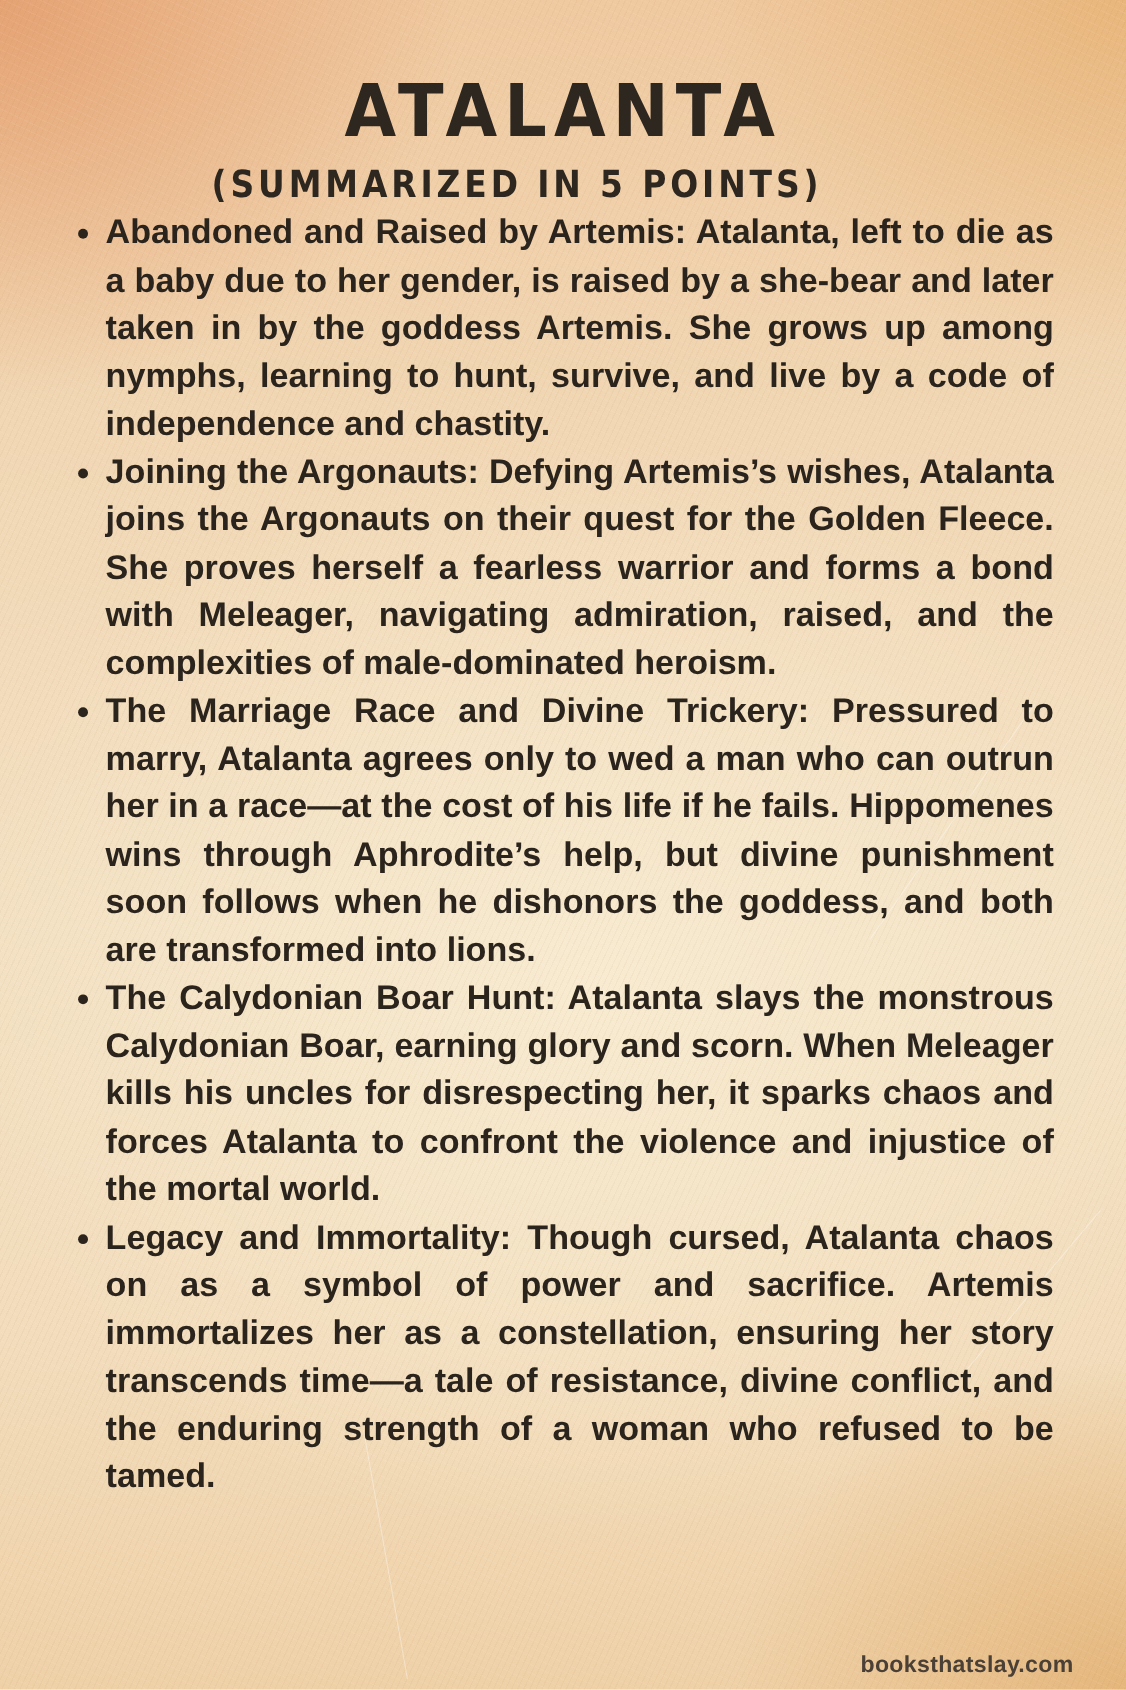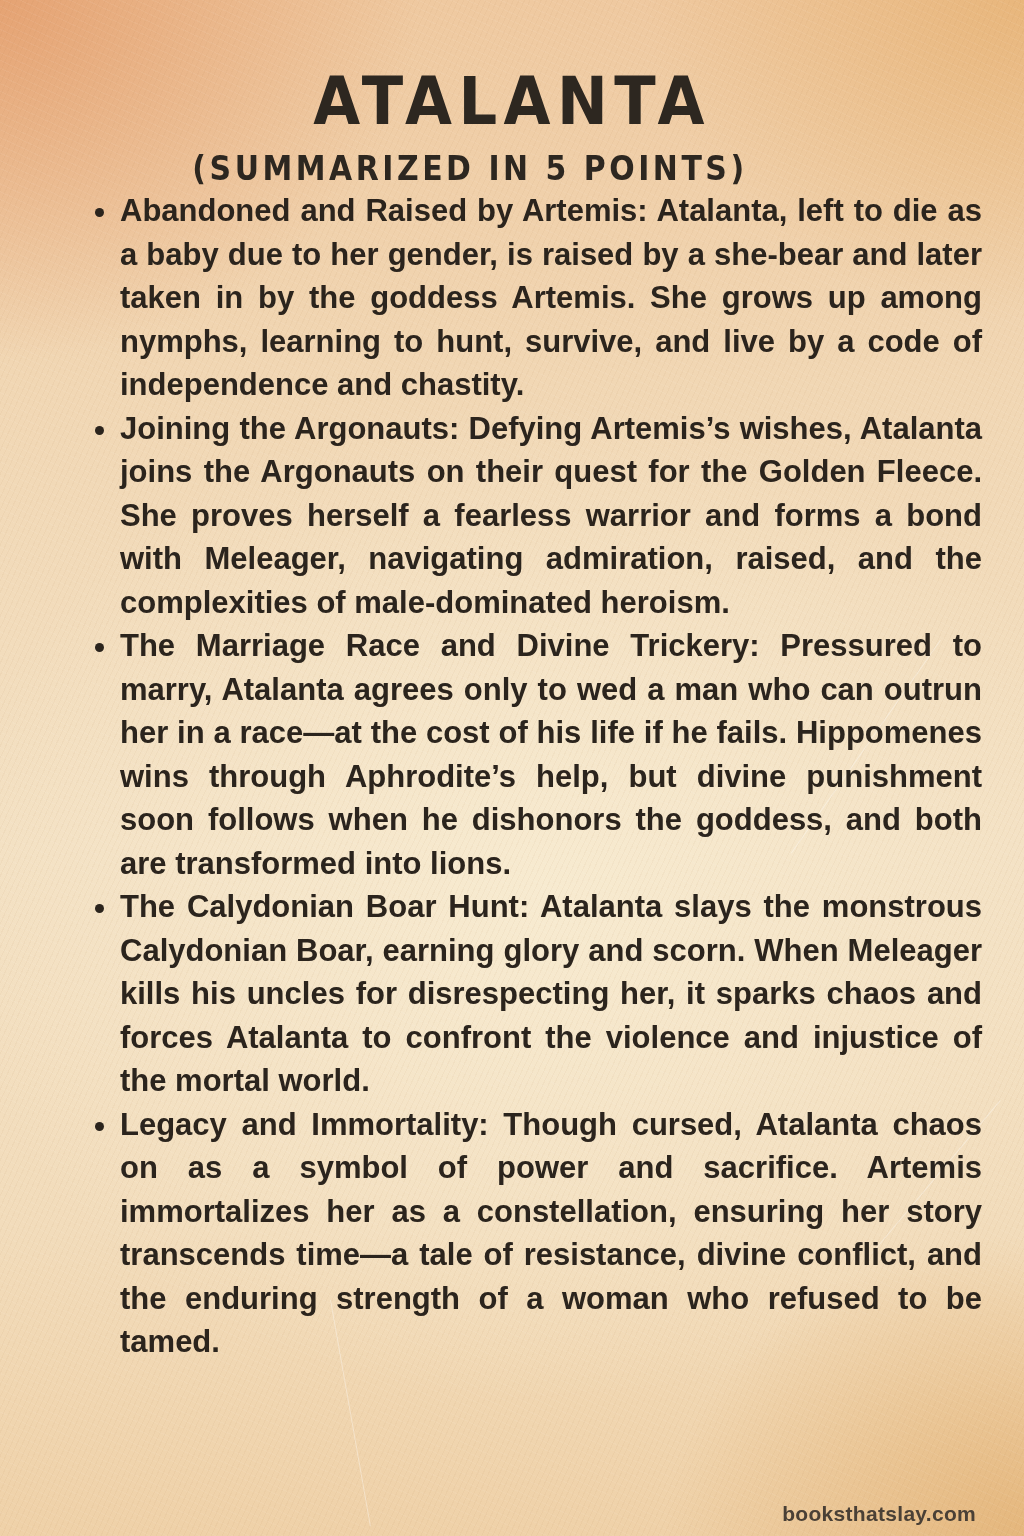--- a/index.html
+++ b/index.html
@@ -58,21 +58,21 @@
       letter-spacing: 4px;
       line-height: 44px;
       margin: 4px 0 0 0;
       color: #2d2720;
       transform: scaleX(0.88);
       position: relative;
       left: -42px;
     }
     .list {
       position: absolute;
-      left: 120px;
+      left: 96px;
       width: 862px;
       top: 189px;
       margin: 0;
       padding: 0;
       list-style: none;
       font-family: "Liberation Sans", sans-serif;
       font-weight: bold;
       font-size: 31px;
       line-height: 43.5px;
       color: #2b241d;

